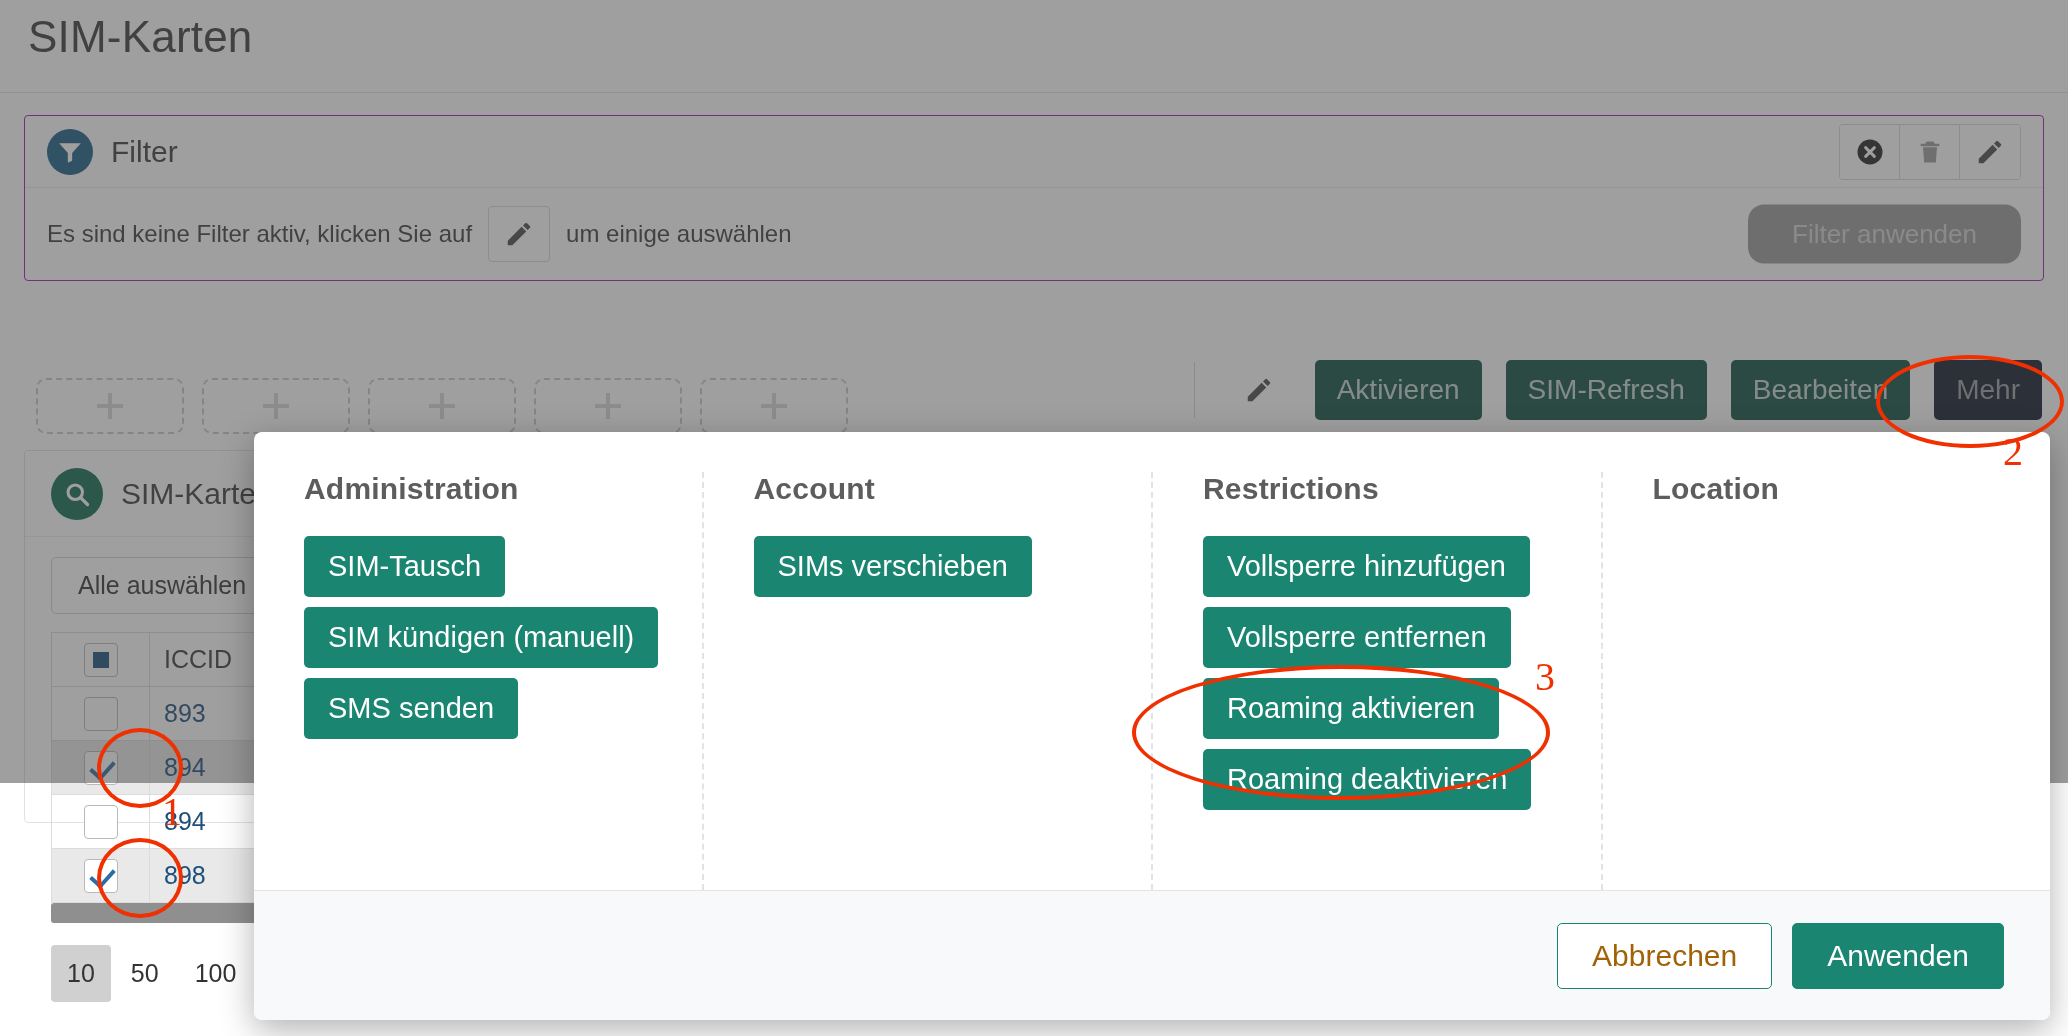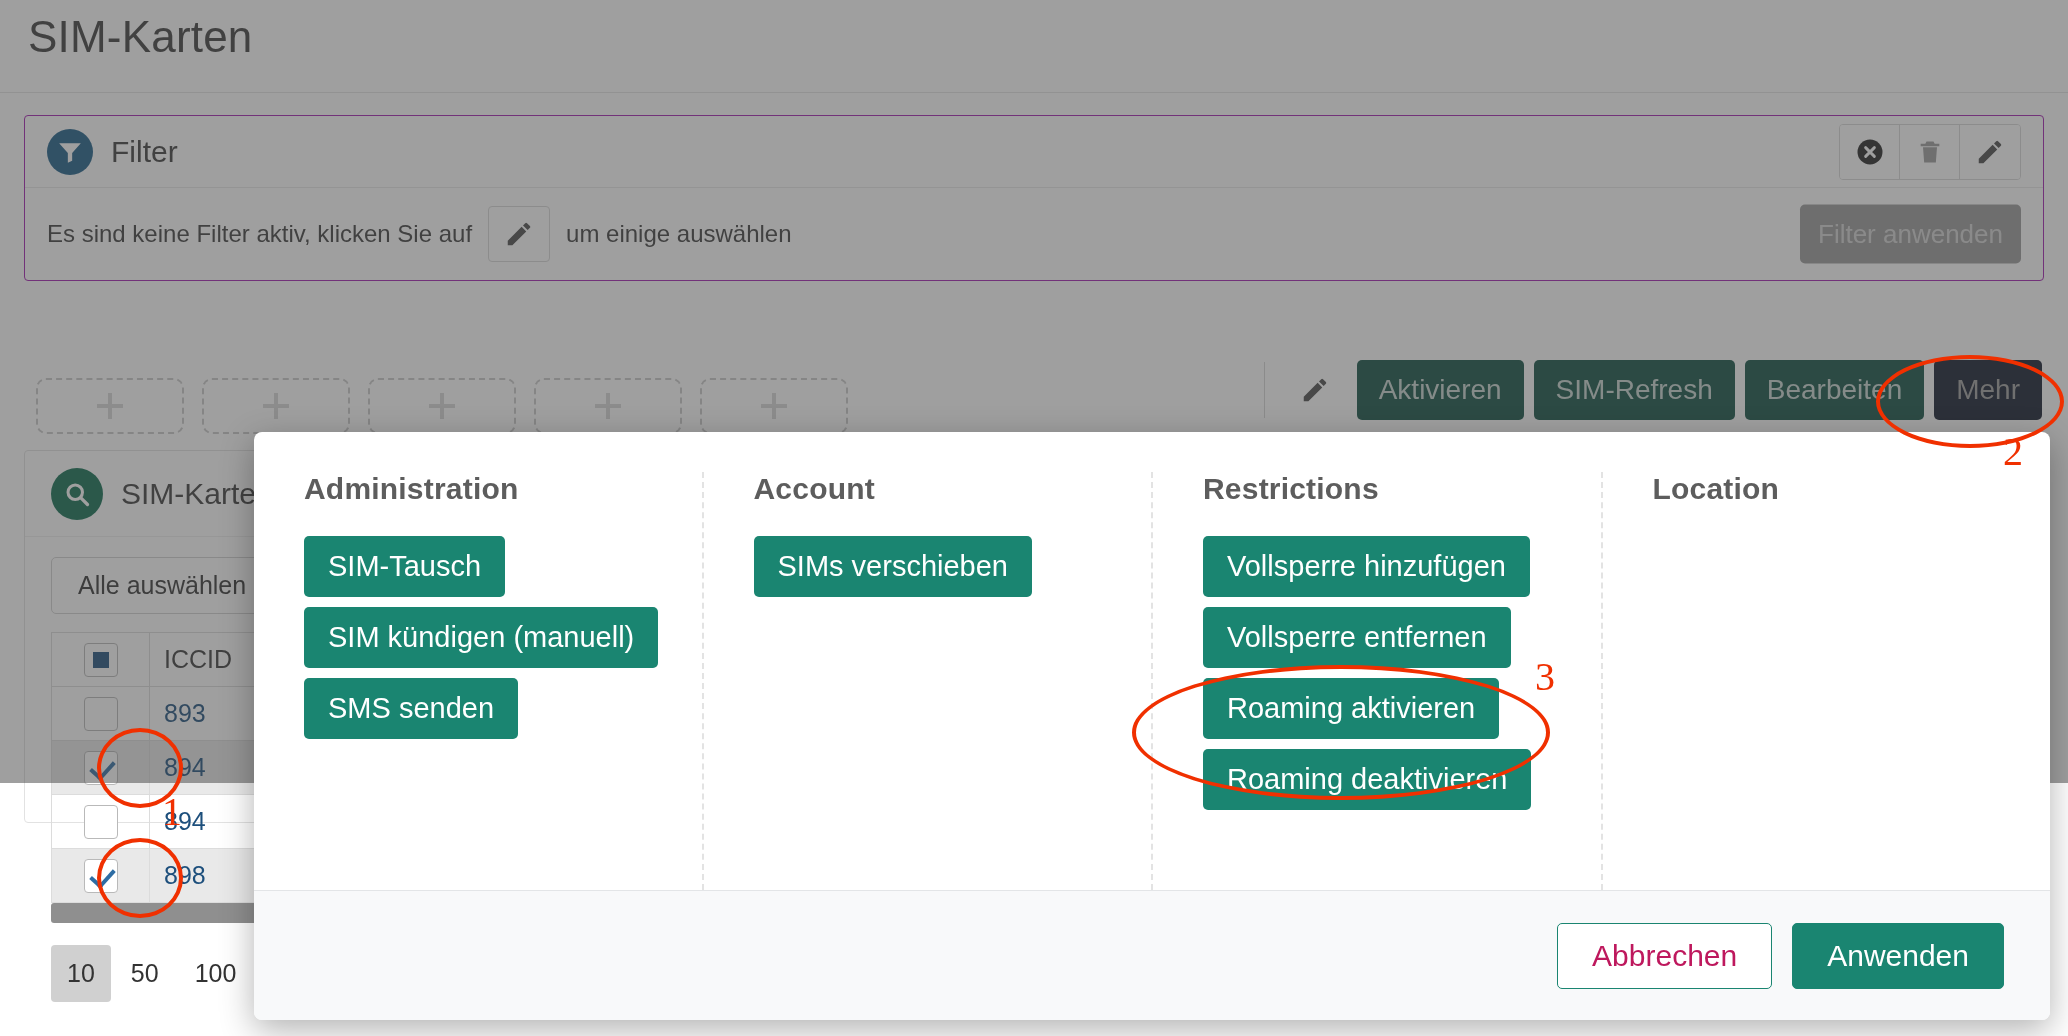--- a/index.html
+++ b/index.html
@@ -66,22 +66,22 @@
   .fb-text { font-size: 24px; color: #3c3c3c; }
   .pencil-box {
     width: 62px; height: 56px; border: 1px solid #d8d8d8;
     border-radius: 4px; display: flex; align-items: center;
     justify-content: center; margin: 0 16px; background:#fff;
   }
   .apply-filter {
     position: absolute; right: 22px; top: 50%;
     transform: translateY(-50%);
     background: #9a9a9a; color: #d4d4d4;
-    border: none; border-radius: 5px;
-    font-size: 26px; padding: 14px 18px;
+    border: none; border-radius: 16px;
+    font-size: 26px; padding: 14px 44px;
     font-family: inherit;
   }
 
   
   .chip-row {
     position: absolute; left: 36px; top: 378px;
     display: flex; gap: 18px;
   }
   .chip {
     width: 148px; height: 56px;
@@ -90,21 +90,21 @@
   }
   .plus { width: 30px; height: 30px; position: relative; opacity:.45; }
   .plus:before, .plus:after {
     content: ""; position: absolute; background: #a8a8a8;
   }
   .plus:before { left: 13px; top: 2px; width: 4px; height: 26px; }
   .plus:after  { top: 13px; left: 2px; height: 4px; width: 26px; }
 
   .act-row {
     position: absolute; right: 26px; top: 360px;
-    display: flex; align-items: center; gap: 10px;
+    display: flex; align-items: center; gap: 24px;
   }
   .act-sep {
     width: 1px; height: 56px; background: #d6d6d6; margin-right: 8px;
   }
   .act-pencil {
     width: 64px; height: 58px; display: flex; align-items: center;
     justify-content: center;
   }
   .gbtn {
     background: #0f4f42; color: #c8d6d2;
@@ -208,21 +208,21 @@
     height: 130px; background: #f8f9fa;
     border-top: 1px solid #e3e5e7;
     display: flex; align-items: center; justify-content: flex-end;
     gap: 20px; padding-right: 46px;
   }
   .fbtn {
     font-size: 30px; font-family: inherit;
     border-radius: 5px; padding: 15px 34px;
   }
   .fbtn.ghost {
-    background: #fff; color: #be185d; border: 1px solid #1a8571;
+    background: #fff; color: #a16207; border: 1px solid #1a8571;
   }
   .fbtn.solid {
     background: #1a8571; color: #fff; border: 1px solid #1a8571;
   }
   .anno-num {
     position: absolute; color: #f03000; font-size: 40px;
     font-family: "Liberation Serif", serif; pointer-events: none;
   }
   .ell {
     position: absolute; border: 4px solid #f03000;

